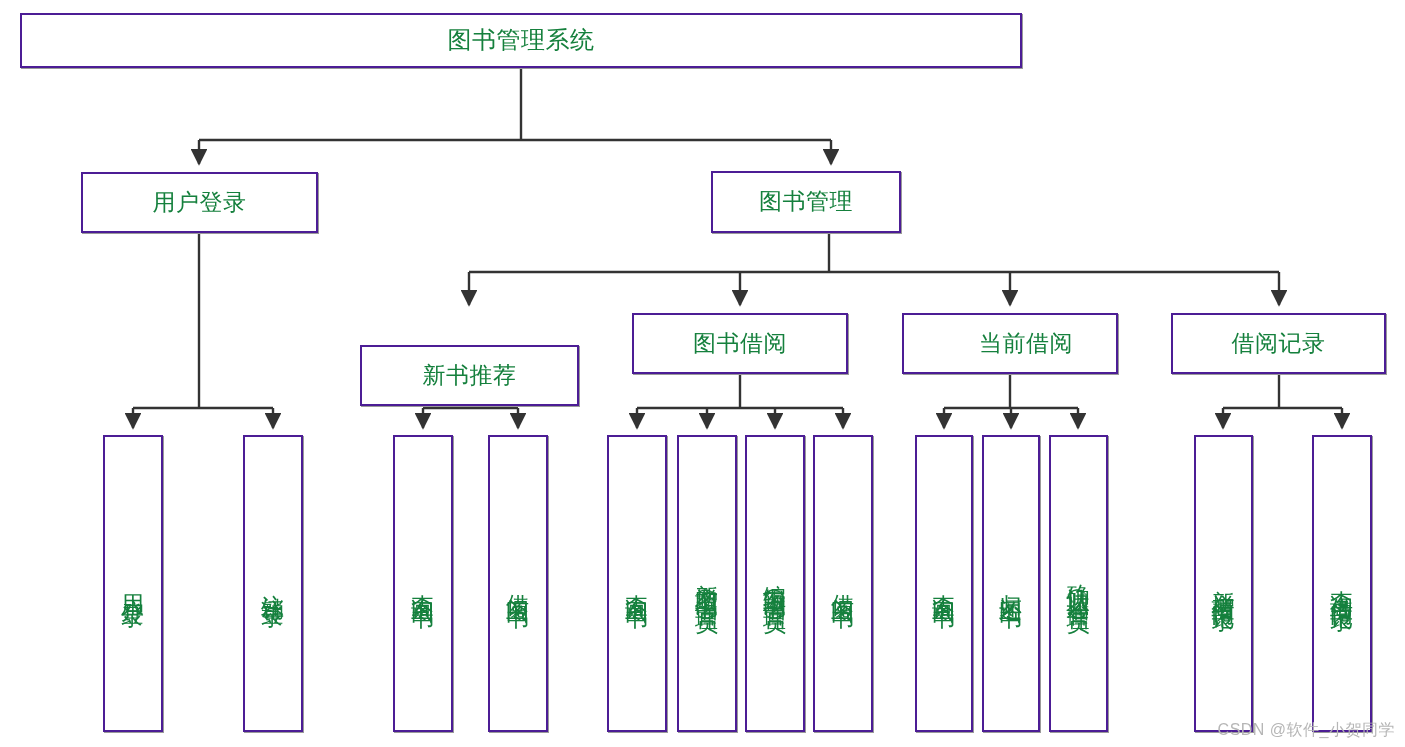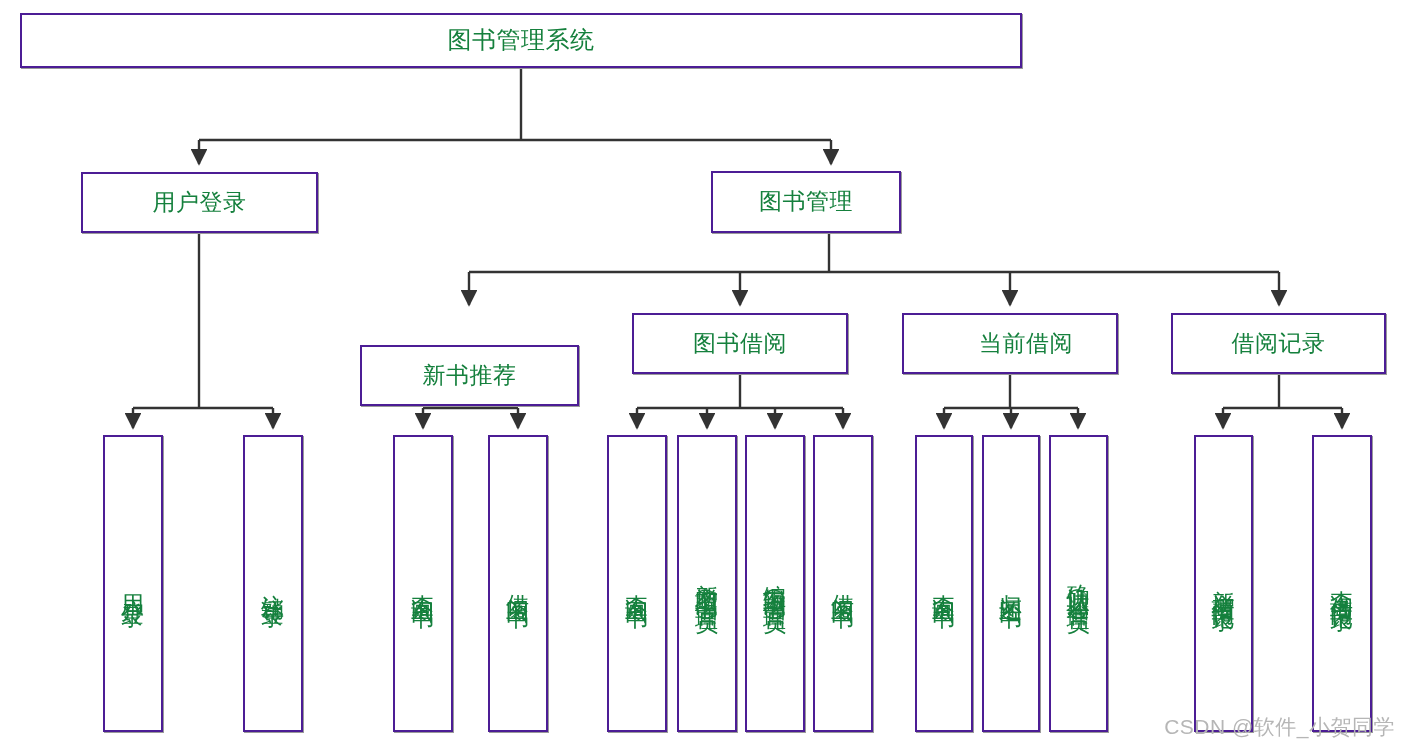--- a/index.html
+++ b/index.html
@@ -58,21 +58,21 @@
     font-size: 23px;
     line-height: 1.05;
     letter-spacing: 4px;
     white-space: normal;
     max-height: 285px;
   }
   .watermark {
     position: absolute;
     right: 10px;
     bottom: 6px;
-    font-size: 21px;
+    font-size: 16px;
     color: #b6b6b6;
     z-index: 5;
     white-space: nowrap;
     letter-spacing: 0.5px;
   }
 </style>
 </head>
 <body>
 
 <div id="stage">

